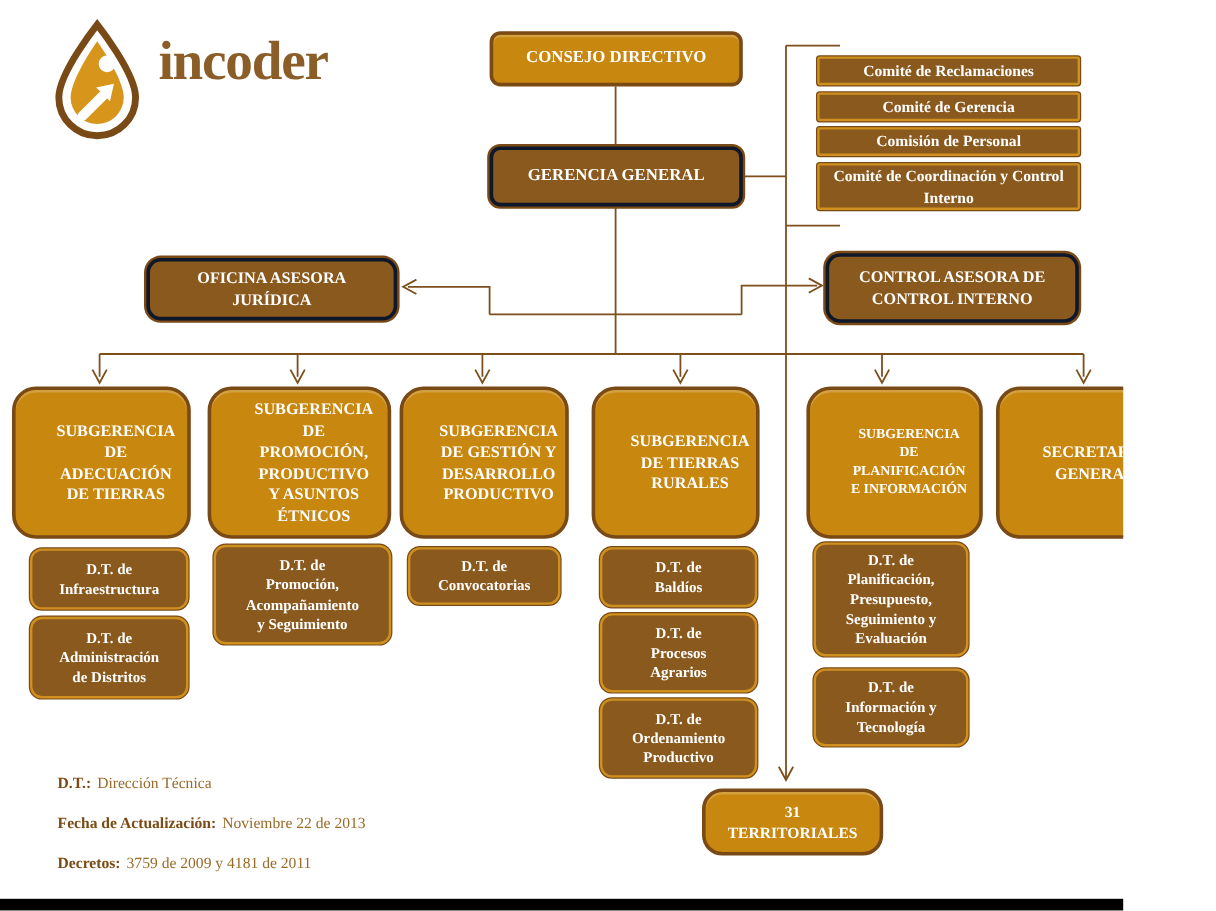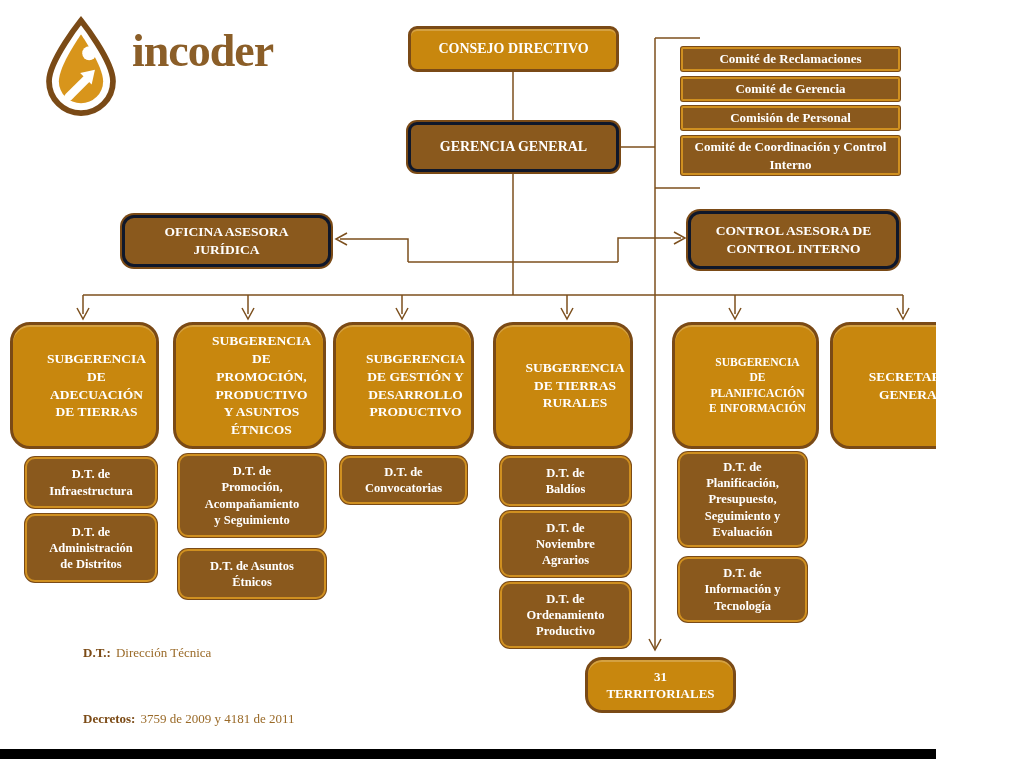--- a/index.html
+++ b/index.html
@@ -34,21 +34,21 @@
     box-shadow:0 0 0 1px #7A4A16;font-size:13px;padding:0 4px;}
   .oficina{font-size:13.5px;border-radius:12px;}
   .top-box{font-size:14px;}
   .sub{font-size:13.5px;padding-left:24px;}
   .sub.small{font-size:11.5px;}
   .dt{background:#8A591D;border:2px solid #D09020;border-radius:10px;
     box-shadow:0 0 0 1px #7A4A16;font-size:12.5px;line-height:1.3;}
 
   
   .note{position:absolute;left:48px;z-index:1;font-size:13px;color:#9A6A28;}
-  .note b{color:#7B4A15;font-weight:bold;margin-right:5px;margin-left:35px;}
+  .note b{color:#7B4A15;font-weight:bold;margin-right:5px;}
 </style>
 </head>
 <body>
 
 <div id="canvas">
 
   <svg id="wires" viewBox="0 0 1013 759" xmlns="http://www.w3.org/2000/svg">
     <g stroke="#7C4F1D" stroke-width="1.5" fill="none">
 
       <path d="M513 72 L513 122"></path>
@@ -190,44 +190,38 @@
   </div>
 
   <div class="node dt" style="left:178px;top:454px;width:148px;height:83px">
     <div class="lines">
       <span>D.T. de</span>
       <span>Promoción,</span>
       <span>Acompañamiento</span>
       <span>y Seguimiento</span>
     </div>
   </div>
-  <div class="node dt" style="left:178px;top:549px;width:148px;height:50px">
-    <div class="lines">
-      <span>D.T. de Asuntos</span>
-      <span>Étnicos</span>
-    </div>
-  </div>
 
   <div class="node dt" style="left:340px;top:456px;width:127px;height:48px">
     <div class="lines">
       <span>D.T. de</span>
       <span>Convocatorias</span>
     </div>
   </div>
 
   <div class="node dt" style="left:500px;top:456px;width:131px;height:50px">
     <div class="lines">
       <span>D.T. de</span>
       <span>Baldíos</span>
     </div>
   </div>
   <div class="node dt" style="left:500px;top:511px;width:131px;height:66px">
     <div class="lines">
       <span>D.T. de</span>
-      <span>Noviembre</span>
+      <span>Procesos</span>
       <span>Agrarios</span>
     </div>
   </div>
   <div class="node dt" style="left:500px;top:582px;width:131px;height:66px">
     <div class="lines">
       <span>D.T. de</span>
       <span>Ordenamiento</span>
       <span>Productivo</span>
     </div>
   </div>
@@ -252,19 +246,22 @@
   <div class="node gold" style="left:585px;top:657px;width:151px;height:56px;border-radius:17px;font-size:13px">
     <div class="lines">
       <span>31</span>
       <span>TERRITORIALES</span>
     </div>
   </div>
 
   <div class="note" style="top:645px">
     <b>D.T.:</b><span>Dirección Técnica</span>
   </div>
+  <div class="note" style="top:678px">
+    <b>Fecha de Actualización:</b><span>Noviembre 22 de 2013</span>
+  </div>
   <div class="note" style="top:711px">
     <b>Decretos:</b><span>3759 de 2009 y 4181 de 2011</span>
   </div>
 
   <div class="bar-right"></div>
   <div class="bar-bottom"></div>
 </div>
 
 </body></html>

